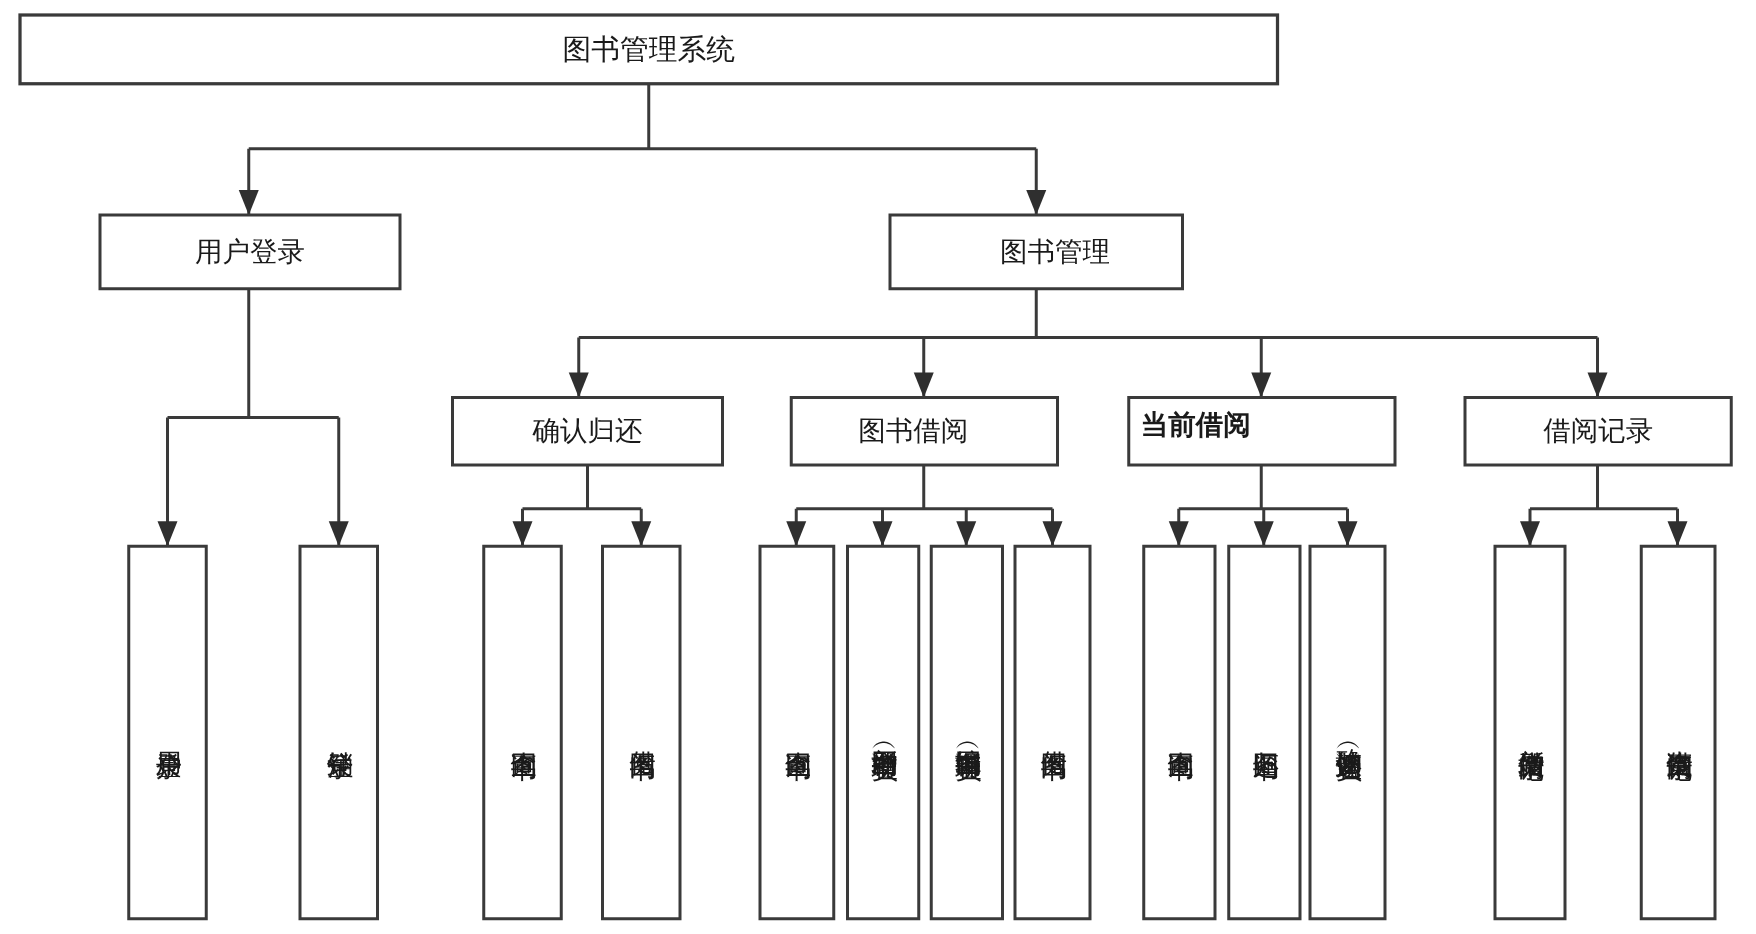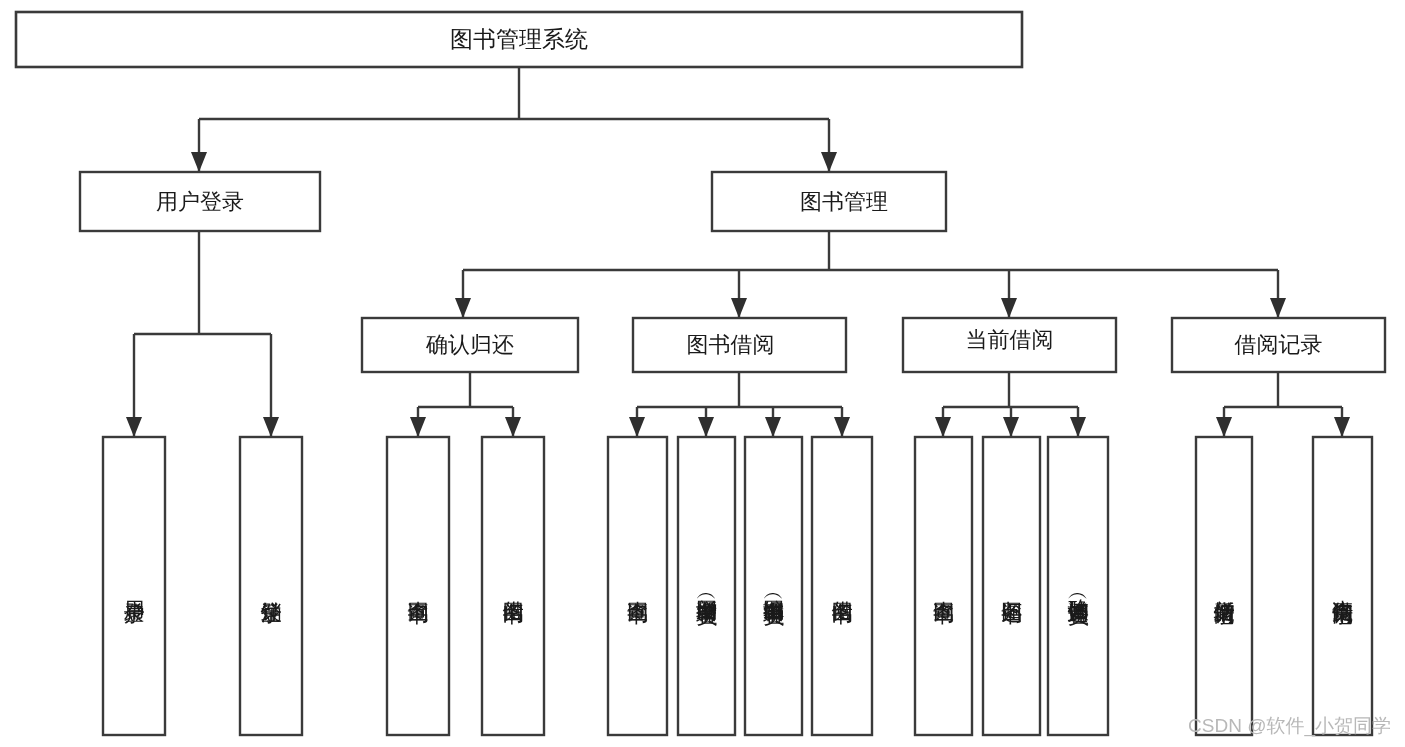--- a/index.html
+++ b/index.html
@@ -217,21 +217,21 @@
       </div>
       <div class="horiz-text-wrap" style="left: 712px; top: 172px; width: 264px; height: 59px;">
         <div class="horiz-text">图书管理</div>
       </div>
       <div class="horiz-text-wrap" style="left: 362px; top: 318px; width: 216px; height: 54px;">
         <div class="horiz-text">确认归还</div>
       </div>
       <div class="horiz-text-wrap" style="left: 633px; top: 318px; width: 195px; height: 54px;">
         <div class="horiz-text">图书借阅</div>
       </div>
-      <div class="horiz-text-wrap" style="left: 903px; top: 318px; width: 213px; height: 44px;">
+      <div class="horiz-text-wrap" style="left: 850px; top: 318px; width: 213px; height: 44px; font-weight: bold;">
         <div class="horiz-text">当前借阅</div>
       </div>
       <div class="horiz-text-wrap" style="left: 1172px; top: 318px; width: 213px; height: 54px;">
         <div class="horiz-text">借阅记录</div>
       </div>
       <div class="vert-text-wrap" style="left: 103px; top: 437px; width: 62px; height: 298px;">
         <div class="vert-text">用户登录</div>
       </div>
       <div class="vert-text-wrap" style="left: 240px; top: 437px; width: 62px; height: 298px;">
         <div class="vert-text">注销登录</div>
@@ -263,14 +263,13 @@
       <div class="vert-text-wrap" style="left: 1048px; top: 437px; width: 60px; height: 298px;">
         <div class="vert-text">确认归还（管理员）</div>
       </div>
       <div class="vert-text-wrap" style="left: 1196px; top: 437px; width: 56px; height: 298px;">
         <div class="vert-text">新增借阅记录</div>
       </div>
       <div class="vert-text-wrap" style="left: 1313px; top: 437px; width: 59px; height: 298px;">
         <div class="vert-text">查询借阅记录</div>
       </div>
     </div>
-  <div id="watermark">CSDN @软件_小贺同学</div>
 </div>
 
 </body></html>

